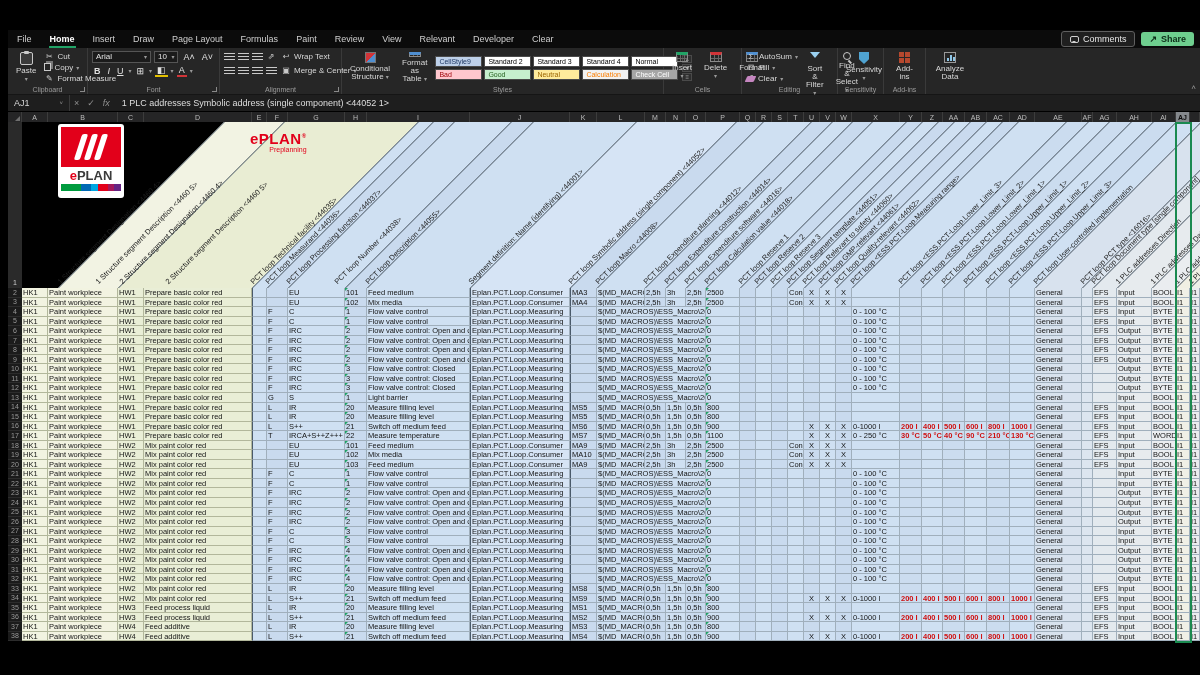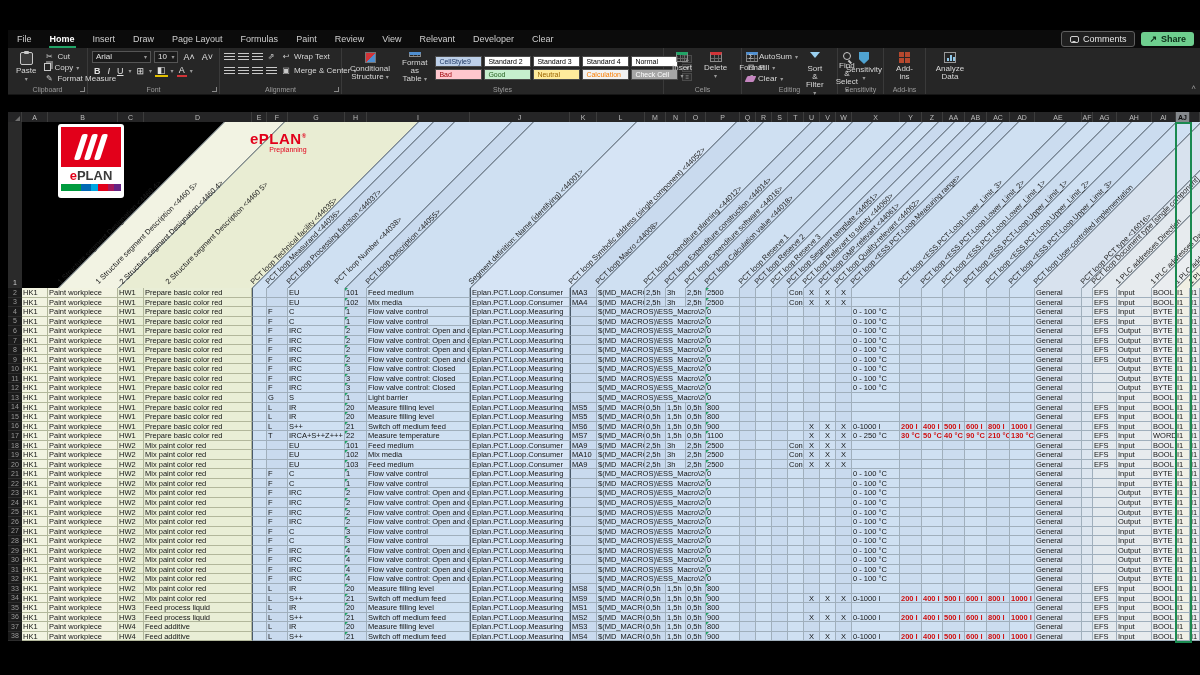--- a/index.html
+++ b/index.html
@@ -316,20 +316,30 @@
 
     <div class="rgroup" style="width:48px;border-right:none">
       <div class="bigbtn">
           <span class="analyzico"></span>
           <span class="cap">Analyze Data</span>
         </div>
     </div>
     <div class="collapse">˄</div>
   </div>
 
+  <div id="fbar">
+    <div id="namebox">
+      <span>AJ1</span>
+        <span class="dd">˅</span>
+    </div>
+    <span class="fico">×</span>
+    <span class="fico">✓</span>
+    <span class="fico" style="font-style:italic">fx</span>
+    <span id="fvalue">1 PLC addresses Symbolic address (single component) &lt;44052 1&gt;</span>
+  </div>
 
   <div id="sheet">
     <div id="letters">
         <div class="lcell corner" style="width: 14px;"></div>
         <div class="lcell" style="width: 26px;">A</div>
         <div class="lcell" style="width: 70px;">B</div>
         <div class="lcell" style="width: 26px;">C</div>
         <div class="lcell" style="width: 108px;">D</div>
         <div class="lcell" style="width: 15px;">E</div>
         <div class="lcell" style="width: 21px;">F</div>

